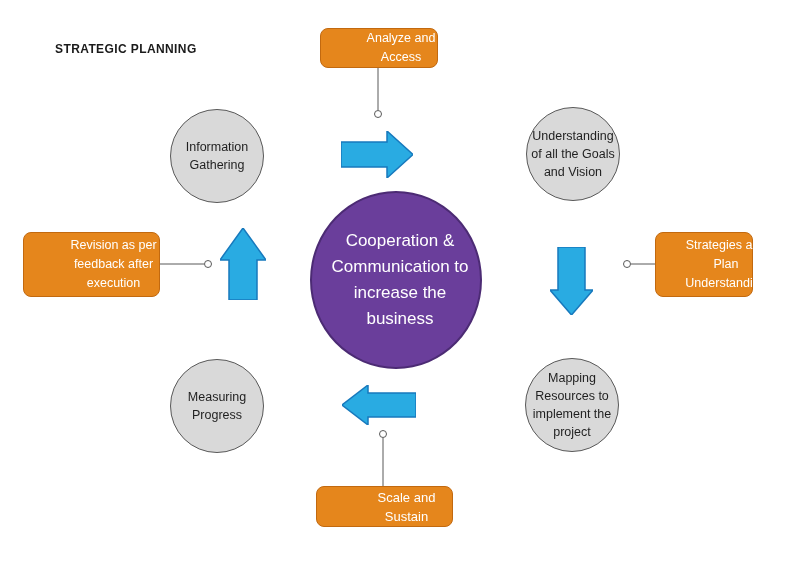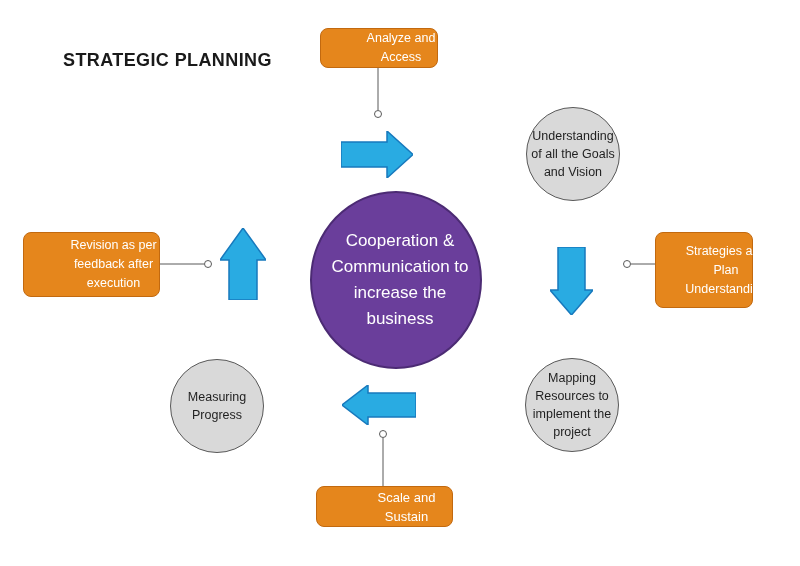--- a/index.html
+++ b/index.html
@@ -12,22 +12,22 @@
     position: relative;
     width: 800px;
     height: 566px;
     background: #ffffff;
     overflow: hidden;
   }
   .title {
     position: absolute;
     left: 55px;
     top: 42px;
-    margin: 8px;
-    font-size: 18px;
+    margin: 0;
+    font-size: 12px;
     font-weight: bold;
     letter-spacing: 0.4px;
     color: #1a1a1a;
     white-space: nowrap;
   }
   .callout {
     position: absolute;
     box-sizing: border-box;
     background: #E5861C;
     border: 1.5px solid #C2690F;
@@ -38,21 +38,21 @@
     text-align: center;
     padding-left: 44px;
   }
   .callout .callout-text {
     white-space: pre-line;
     color: #ffffff;
     font-size: 12.5px;
     line-height: 19px;
   }
   #callout-analyze   { left: 320px; top: 28px;  width: 118px; height: 40px; }
-  #callout-strategies{ left: 655px; top: 232px; width: 98px;  height: 76px; }
+  #callout-strategies{ left: 655px; top: 232px; width: 98px;  height: 65px; }
   #callout-scale     { left: 316px; top: 486px; width: 137px; height: 41px; }
   #callout-scale .callout-text { font-size: 13px; }
   #callout-revision  { left: 23px;  top: 232px; width: 137px; height: 65px; }
   .stage {
     position: absolute;
     box-sizing: border-box;
     width: 94px;
     height: 94px;
     border-radius: 50%;
     background: #D9D9D9;
@@ -116,20 +116,24 @@
 
   <h1 class="title">STRATEGIC PLANNING</h1>
 
   <div class="center-node">
     <span class="center-text">Cooperation &amp;
 Communication to
 increase the
 business</span>
   </div>
 
+  <div class="stage" id="stage-info">
+    <span class="stage-text">Information
+Gathering</span>
+  </div>
   <div class="stage" id="stage-understanding">
     <span class="stage-text">Understanding
 of all the Goals
 and Vision</span>
   </div>
   <div class="stage" id="stage-measuring">
     <span class="stage-text">Measuring
 Progress</span>
   </div>
   <div class="stage" id="stage-mapping">

